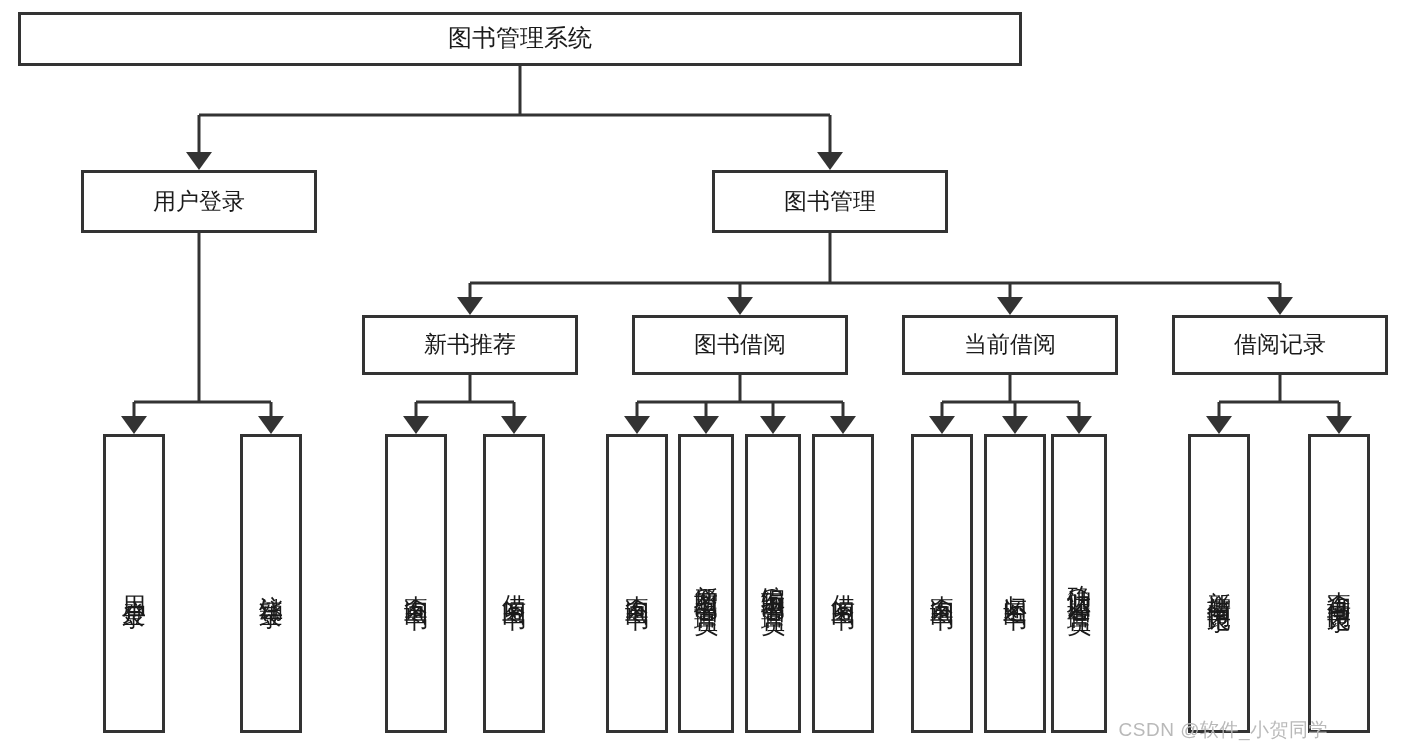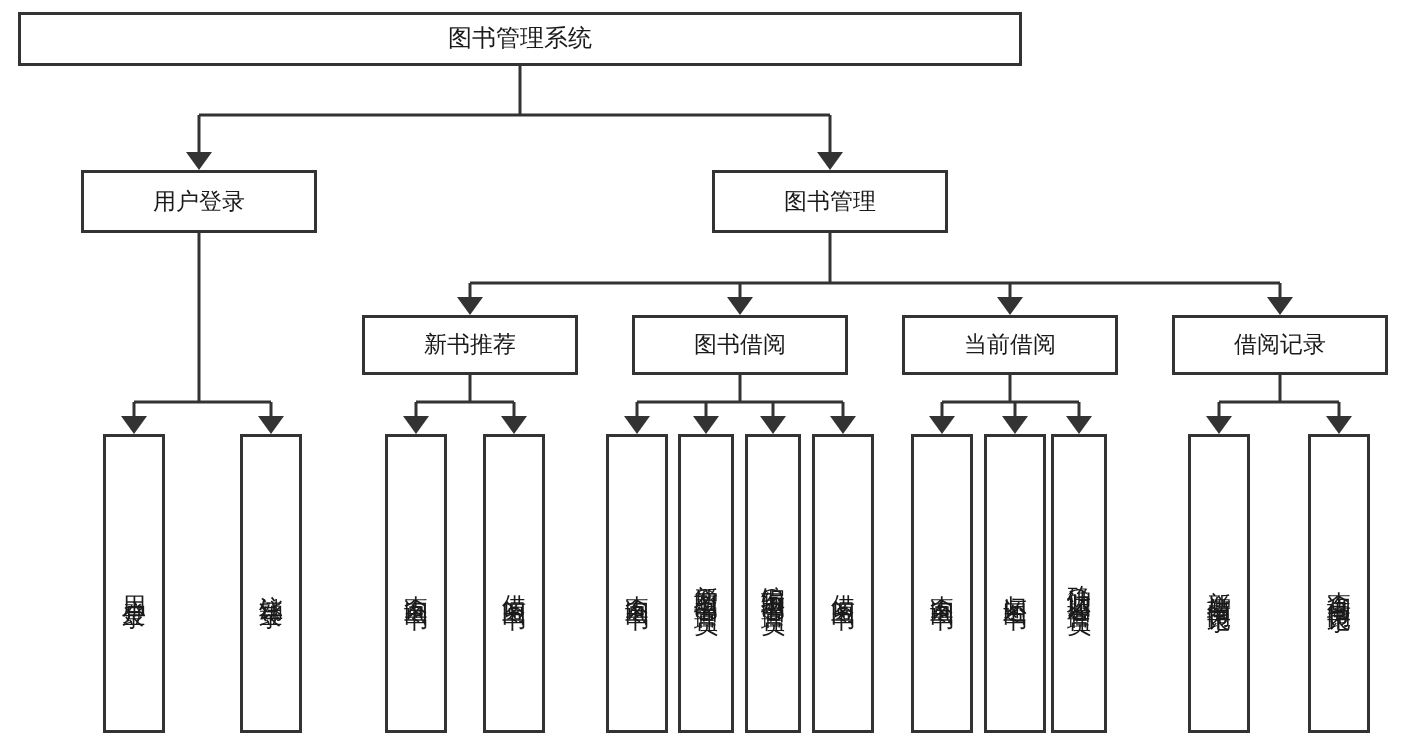--- a/index.html
+++ b/index.html
@@ -251,14 +251,15 @@
         <div class="leaf-label">确认归还（管理员）</div>
       </div>
       <div class="leaf-label-wrap" style="left: 1188px; top: 434px; width: 62px; height: 299px;">
         <div class="leaf-label">新增借阅记录</div>
       </div>
       <div class="leaf-label-wrap" style="left: 1308px; top: 434px; width: 62px; height: 299px;">
         <div class="leaf-label">查询借阅记录</div>
       </div>
     </div>
 
+  <div class="watermark">CSDN @软件_小贺同学</div>
 
 </div>
 
 </body></html>

